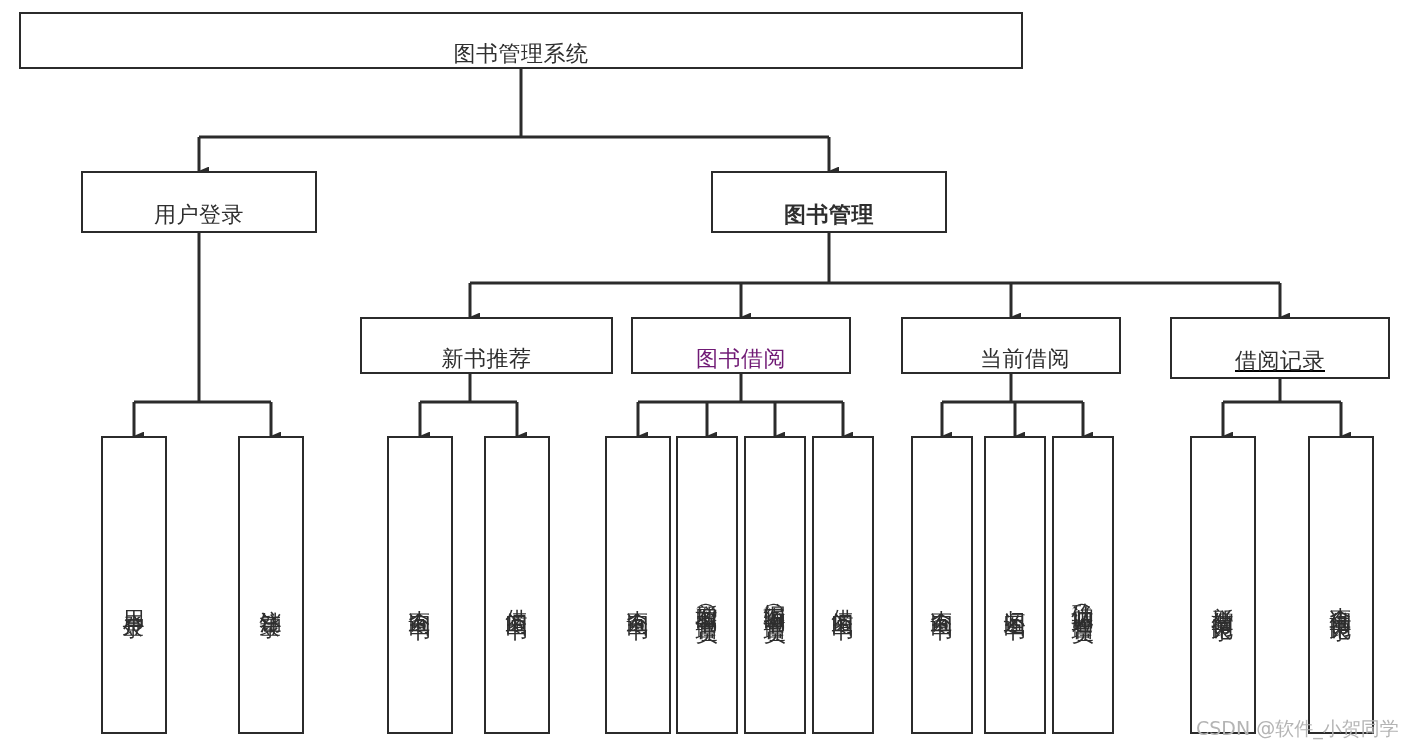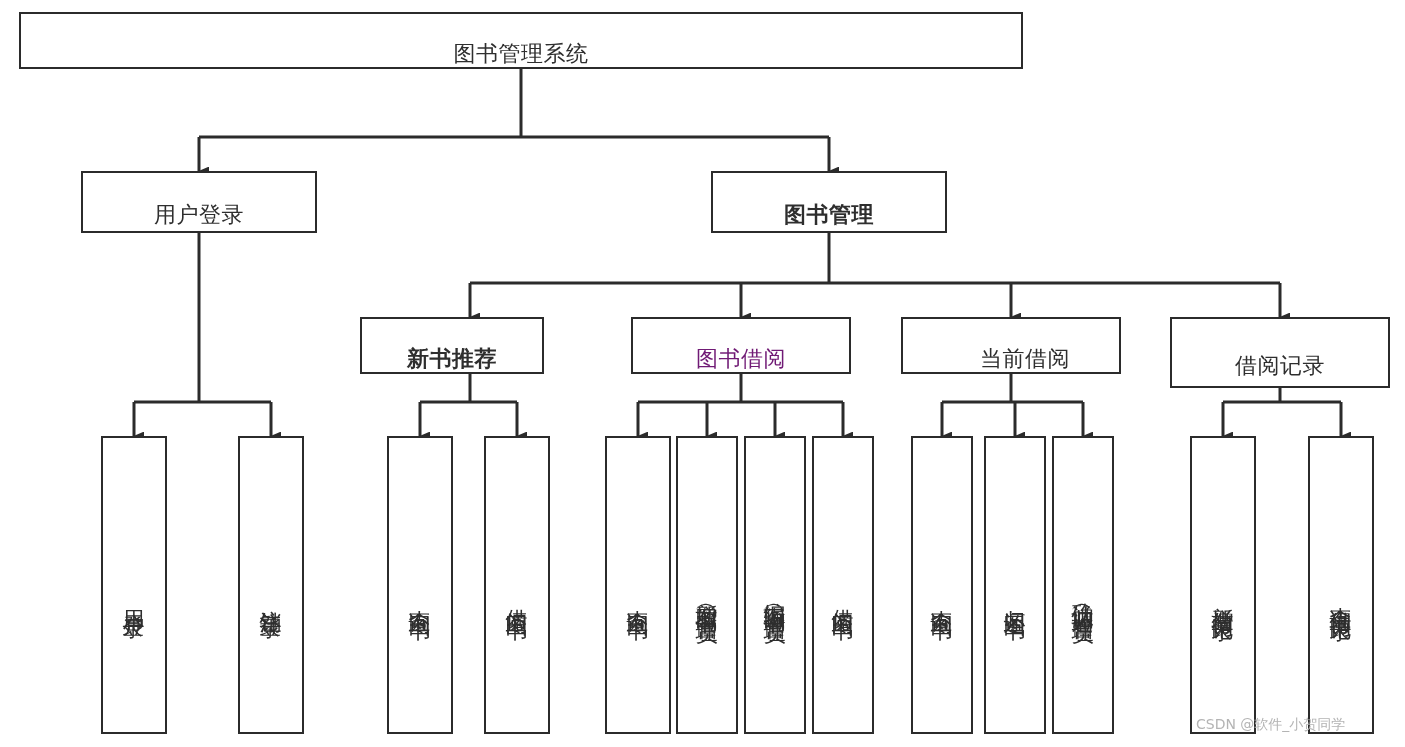--- a/index.html
+++ b/index.html
@@ -54,21 +54,21 @@
   .node-vertical .node-label {
     writing-mode: vertical-rl;
     text-orientation: upright;
     font-size: 22px;
     letter-spacing: 3px;
     max-height: 100%;
   }
   #watermark {
     position: absolute;
     color: #b4b4b4;
-    font-size: 14px;
+    font-size: 19px;
     white-space: nowrap;
     pointer-events: none;
     font-family: "DejaVu Sans", "Liberation Sans", sans-serif;
     text-align: center;
   }
 </style>
 </head>
 <body>
 
 <div id="diagram-root">
@@ -119,30 +119,30 @@
   <div id="nodes-layer">
       <div class="node-box node-horizontal" style="left: 19px; top: 12px; width: 1004px; height: 57px; border-color: rgb(43, 43, 43); background: rgb(255, 255, 255);">
         <span class="node-label" style="color: rgb(46, 46, 46);">图书管理系统</span>
       </div>
       <div class="node-box node-horizontal" style="left: 81px; top: 171px; width: 236px; height: 62px; border-color: rgb(43, 43, 43); background: rgb(255, 255, 255);">
         <span class="node-label" style="color: rgb(46, 46, 46);">用户登录</span>
       </div>
       <div class="node-box node-horizontal" style="left: 711px; top: 171px; width: 236px; height: 62px; border-color: rgb(43, 43, 43); background: rgb(255, 255, 255); font-weight: bold;">
         <span class="node-label" style="color: rgb(46, 46, 46);">图书管理</span>
       </div>
-      <div class="node-box node-horizontal" style="left: 360px; top: 317px; width: 184px; height: 57px; border-color: rgb(43, 43, 43); background: rgb(255, 255, 255); font-weight: bold;">
+      <div class="node-box node-horizontal" style="left: 360px; top: 317px; width: 253px; height: 57px; border-color: rgb(43, 43, 43); background: rgb(255, 255, 255);">
         <span class="node-label" style="color: rgb(46, 46, 46);">新书推荐</span>
       </div>
       <div class="node-box node-horizontal" style="left: 631px; top: 317px; width: 220px; height: 57px; border-color: rgb(43, 43, 43); background: rgb(255, 255, 255);">
         <span class="node-label" style="color: #701a75;">图书借阅</span>
       </div>
       <div class="node-box node-horizontal" style="left: 901px; top: 317px; width: 220px; height: 57px; border-color: rgb(43, 43, 43); background: rgb(255, 255, 255); padding-left: 28px;">
         <span class="node-label" style="color: rgb(46, 46, 46);">当前借阅</span>
       </div>
-      <div class="node-box node-horizontal" style="left: 1170px; top: 317px; width: 220px; height: 71px; border-color: rgb(43, 43, 43); background: rgb(255, 255, 255);">
+      <div class="node-box node-horizontal" style="left: 1170px; top: 317px; width: 220px; height: 62px; border-color: rgb(43, 43, 43); background: rgb(255, 255, 255); text-decoration: underline;">
         <span class="node-label" style="color: rgb(46, 46, 46);">借阅记录</span>
       </div>
       <div class="node-box node-vertical" style="left: 101px; top: 436px; width: 66px; height: 298px; border-color: rgb(43, 43, 43); background: rgb(255, 255, 255);">
         <span class="node-label" style="color: rgb(46, 46, 46);">用户登录</span>
       </div>
       <div class="node-box node-vertical" style="left: 238px; top: 436px; width: 66px; height: 298px; border-color: rgb(43, 43, 43); background: rgb(255, 255, 255);">
         <span class="node-label" style="color: rgb(46, 46, 46);">注销登录</span>
       </div>
       <div class="node-box node-vertical" style="left: 387px; top: 436px; width: 66px; height: 298px; border-color: rgb(43, 43, 43); background: rgb(255, 255, 255);">
         <span class="node-label" style="color: rgb(46, 46, 46);">查询图书</span>

